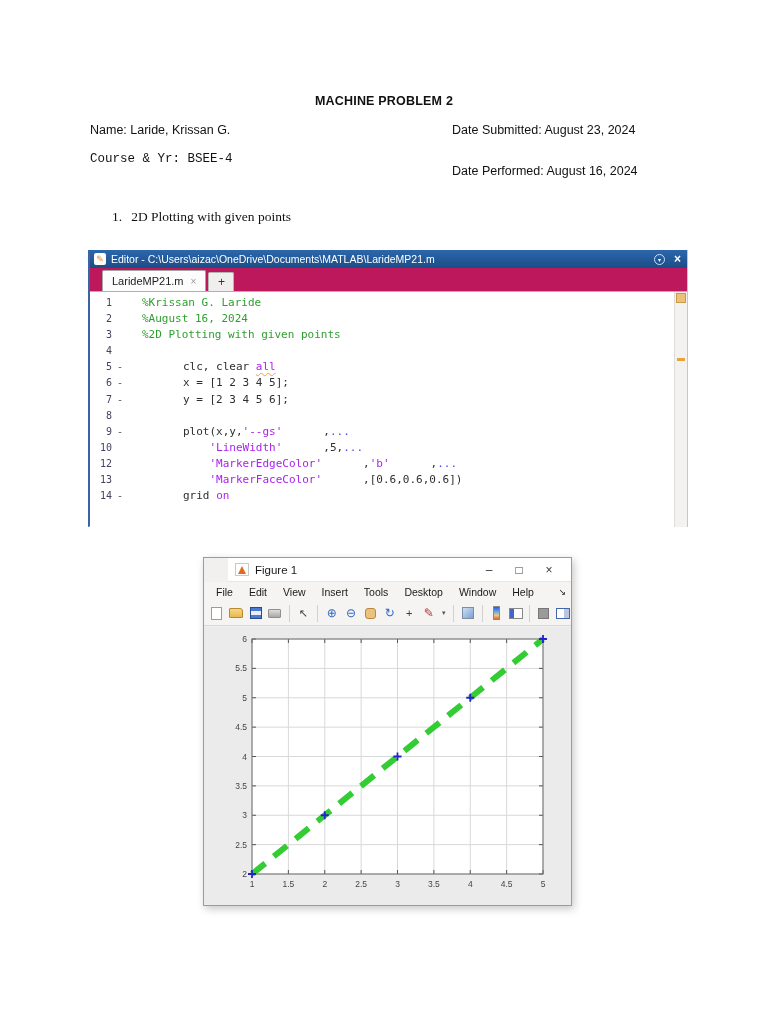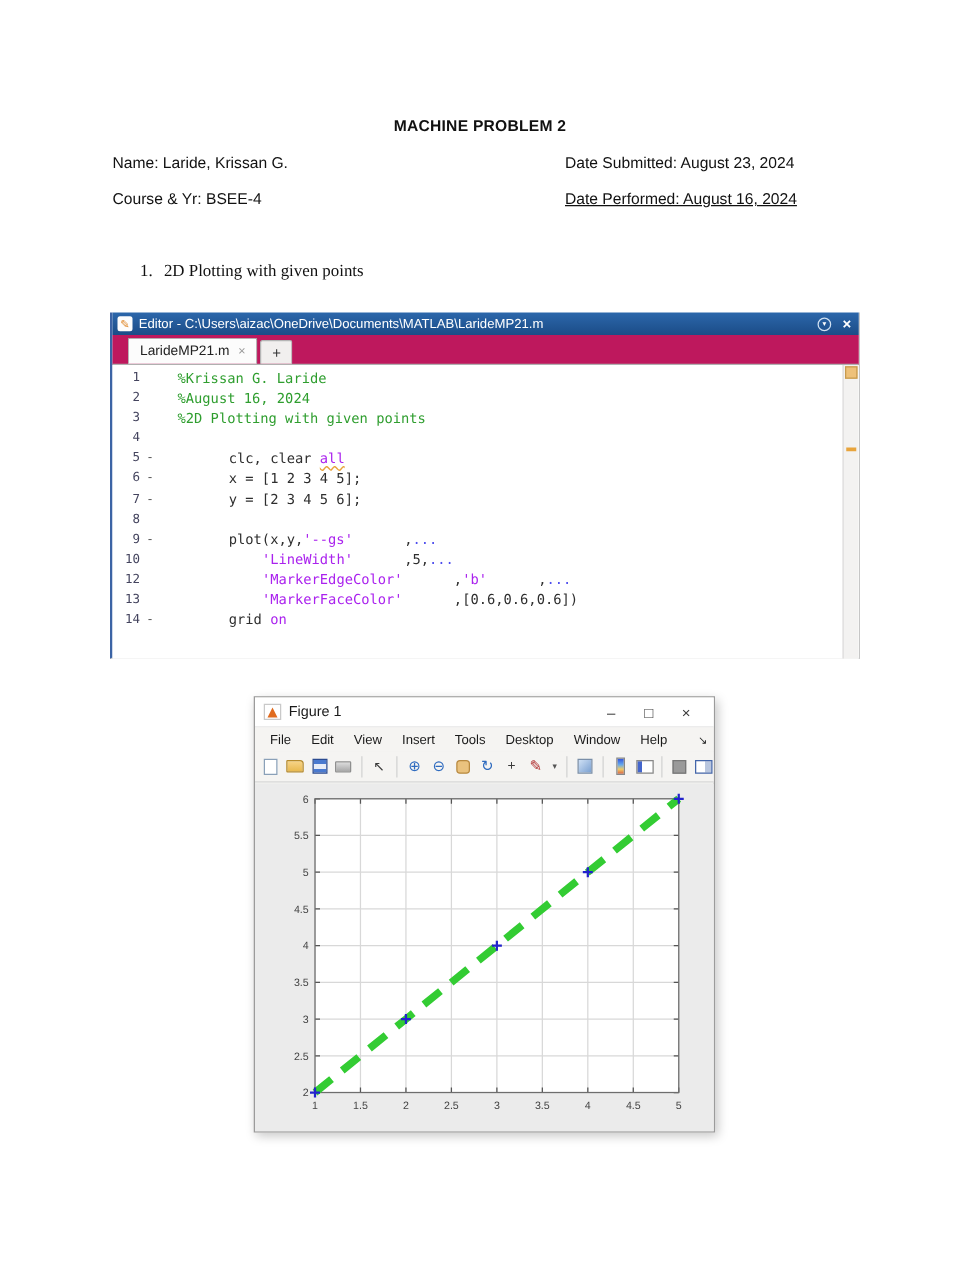--- a/index.html
+++ b/index.html
@@ -6,22 +6,22 @@
   html,body { background:#fff; }
   .page { position:relative; width:768px; height:1024px; background:#ffffff; overflow:hidden;
           font-family:"Liberation Sans", sans-serif; color:#111; }
 
   
   .doc-title { position:absolute; top:94px; left:0; width:100%; text-align:center;
                font-size:12.5px; font-weight:700; letter-spacing:.2px; }
   .hdr { position:absolute; font-size:12.5px; white-space:nowrap; }
   .hdr.l1 { top:123px; left:90px; }
   .hdr.r1 { top:123px; left:452px; }
-  .hdr.l2 { top:152px; left:90px; }
-  .hdr.r2 { top:152px; left:452px;text-decoration:underline; }
+  .hdr.l2 { top:152px; left:90px;font-family:Liberation Mono, monospace; }
+  .hdr.r2 { top:164px; left:452px; }
   .item-line { position:absolute; top:209px; left:112px; font-family:"Liberation Serif", serif;
                font-size:13.5px; }
   .item-line .no { margin-right:9px; }
 
   
   .ed-window { position:absolute; left:88px; top:250px; width:600px; height:277px;
                border-left:2px solid #3c64a5; border-right:1px solid #c6c6c6;
                border-bottom:1px solid #c6c6c6; background:#fff; }
   .ed-titlebar { height:18px; background:linear-gradient(#2c67ab,#1b4c87); color:#fff;
                  display:flex; align-items:center; padding:0 6px 0 4px; font-size:10.5px; }
@@ -56,21 +56,21 @@
   .ed-scrollcol { position:absolute; top:0; right:0; bottom:0; width:13px; background:#f3f2f1;
                   border-left:1px solid #dddcdb; }
   .ind-top { position:absolute; top:1px; left:1px; right:1px; height:10px; background:#eec179;
              border:1px solid #c79a4e; }
   .ind-warn { position:absolute; top:66px; left:2px; right:2px; height:3px; background:#e8a43c; }
 
   
   .fig-window { position:absolute; left:203px; top:557px; width:369px; height:349px;
                 background:#f1f0ee; border:1px solid #9b9b9b; box-shadow:2px 3px 8px rgba(0,0,0,.22); }
   .fig-titlebar { height:24px; background:#fff; border-bottom:1px solid #e6e6e6; display:flex;
-                  align-items:center; padding:0 7px; font-size:11.5px; color:#1a1a1a; }
+                  align-items:center; padding:0 7px; font-size:11.5px; color:#1a1a1a;margin-left:24px; }
   .fig-icon { width:14px; height:13px; border:1px solid #c9c9c9; background:#fff; margin-right:6px;
               display:flex; align-items:flex-end; justify-content:center; }
   .fig-icon .tri { width:0; height:0; border-left:4px solid transparent; border-right:4px solid transparent;
                    border-bottom:8px solid #e06b1f; margin-bottom:1px; }
   .fig-controls { margin-left:auto; display:flex; }
   .wbtn { width:30px; text-align:center; font-size:12px; color:#3a3a3a; }
   .fig-menubar { height:19px; display:flex; align-items:center; padding-left:4px; font-size:10.5px;
                  color:#1a1a1a; background:#f5f4f2; }
   .menu-item { padding:0 8px; }
   .menu-overflow { margin-left:auto; padding-right:5px; font-size:9px; color:#222; }

